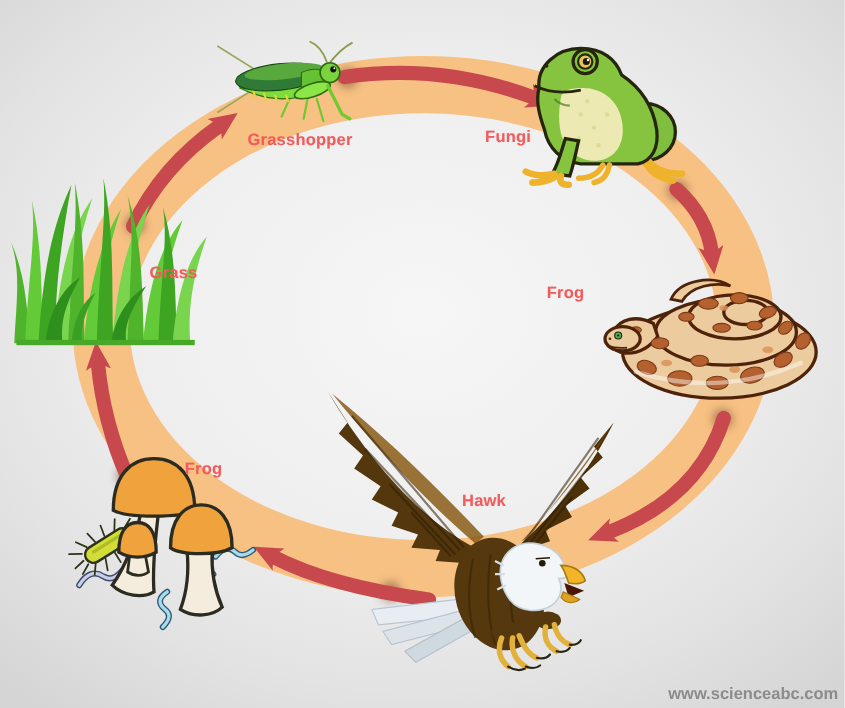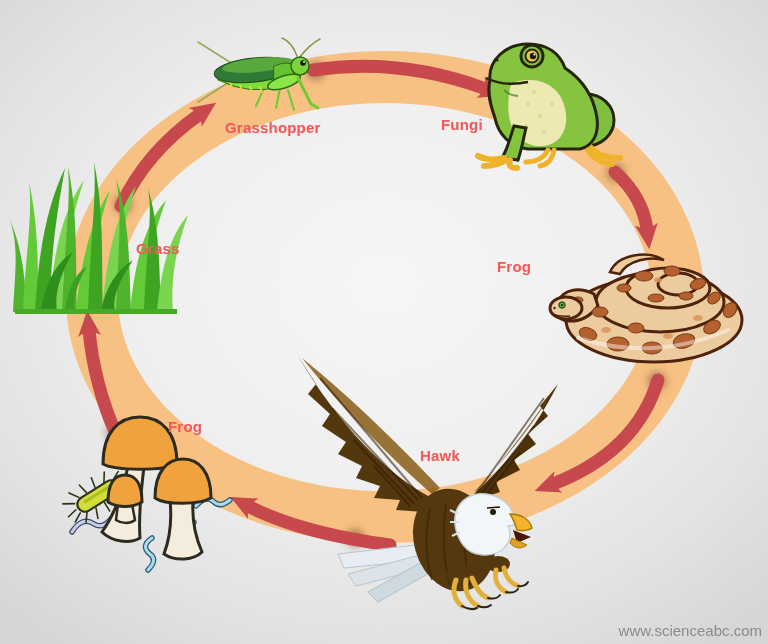--- a/index.html
+++ b/index.html
@@ -17,21 +17,21 @@
     font-weight:700;
     font-size:15px;
     letter-spacing:.2px;
     color:#f15b5b;
     white-space:nowrap;
     text-shadow:0 0 1px rgba(241,91,91,.25);
   }
   .watermark{
     position:absolute;
     right:6px;bottom:5px;
-    font-weight:400;
+    font-weight:700;
     font-size:15px;
     color:#8b8b8b;
     text-align:right;
   }
 </style>
 </head>
 <body>
 
 <div class="stage">
 

